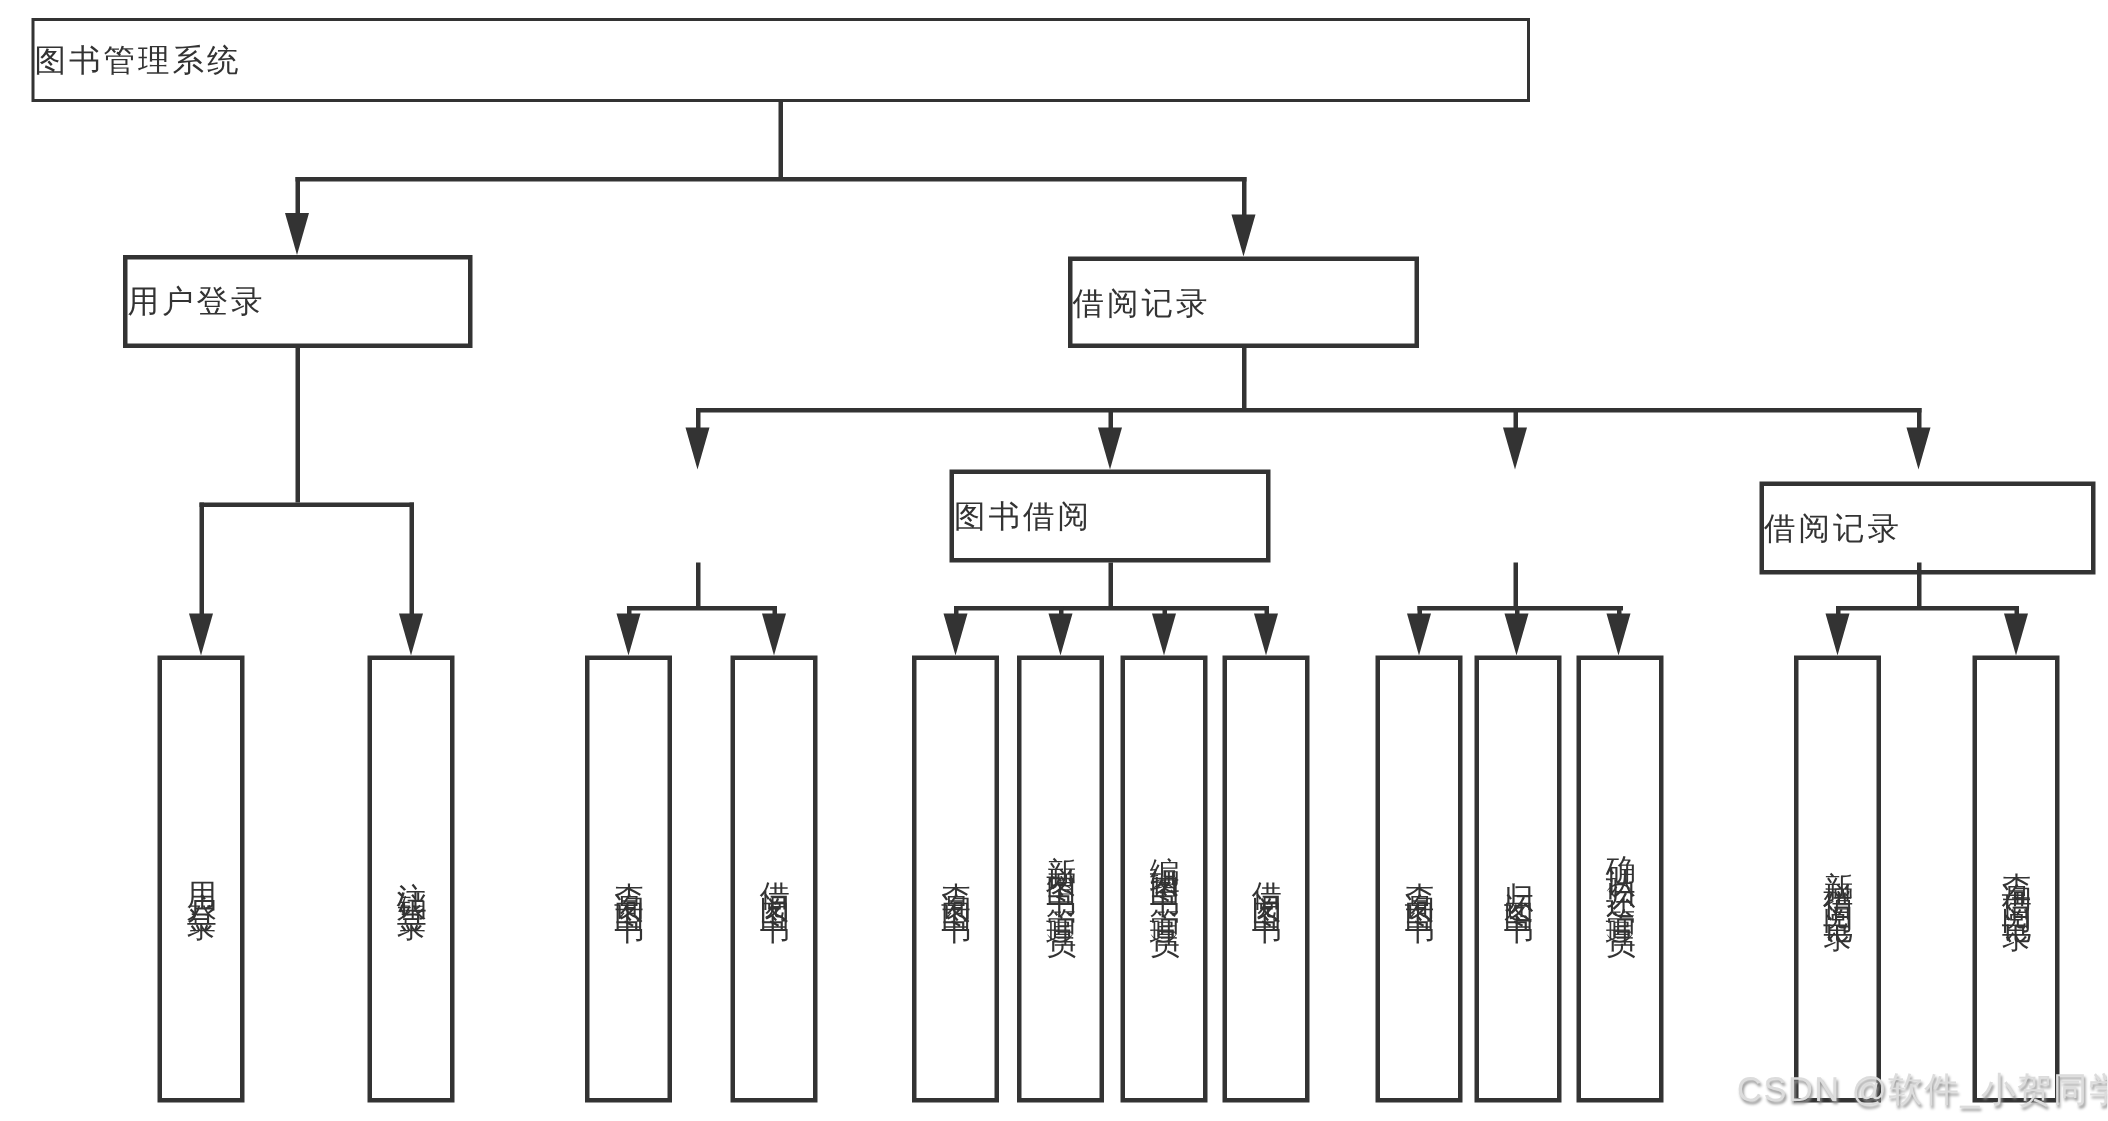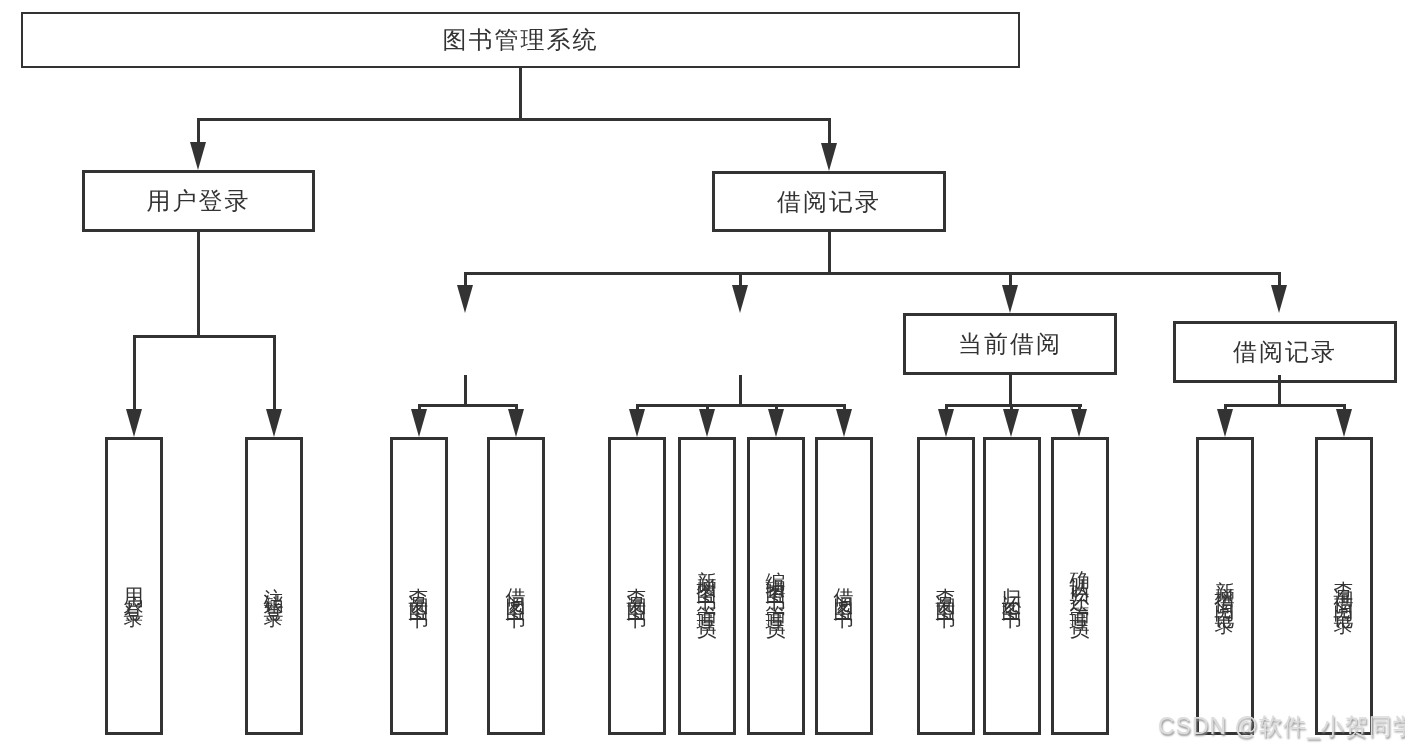--- a/index.html
+++ b/index.html
@@ -15,22 +15,22 @@
     background:#ffffff;
     overflow:hidden;
     font-family:"Liberation Sans","DejaVu Sans",sans-serif;
     color:var(--text);
   }
   .hbox{
     position:absolute;
     box-sizing:border-box;
     border:3px solid var(--line);
     background:var(--boxbg);
-    display:flex;align-items:center;justify-content:center;
-    font-size:24px;
+    display:flex;align-items:center;justify-content:flex-start;
+    font-size:21px;
     letter-spacing:2px;
     white-space:nowrap;
   }
   .root-box{border-width:2px;}
   .vbox{
     position:absolute;
     box-sizing:border-box;
     border:3px solid var(--line);
     background:var(--boxbg);
     display:flex;align-items:center;justify-content:center;
@@ -95,22 +95,22 @@
   <div class="hl" style="left:464px;top:272px;width:817px;"></div>
   <div class="vl" style="left:464px;top:272px;height:16px;"></div>
   <div class="arw" style="left:457px;top:285px;"></div>
   <div class="vl" style="left:739px;top:272px;height:16px;"></div>
   <div class="arw" style="left:732px;top:285px;"></div>
   <div class="vl" style="left:1009px;top:272px;height:16px;"></div>
   <div class="arw" style="left:1002px;top:285px;"></div>
   <div class="vl" style="left:1278px;top:272px;height:16px;"></div>
   <div class="arw" style="left:1271px;top:285px;"></div>
 
-  <div class="hbox" style="left:903px;top:313px;width:214px;height:62px;">
-    <span>当前借阅</span>
+  <div class="hbox" style="left:633px;top:313px;width:214px;height:62px;">
+    <span>图书借阅</span>
   </div>
   <div class="hbox" style="left:1173px;top:321px;width:224px;height:62px;">
     <span>借阅记录</span>
   </div>
 
   <div class="vl" style="left:464px;top:375px;height:29px;"></div>
   <div class="hl" style="left:418px;top:404px;width:100px;"></div>
   <div class="vl" style="left:418px;top:404px;height:8px;"></div>
   <div class="arw" style="left:411px;top:409px;"></div>
   <div class="vl" style="left:515px;top:404px;height:8px;"></div>

